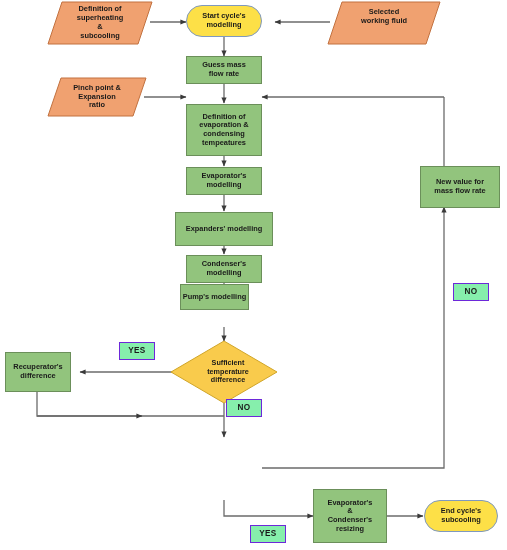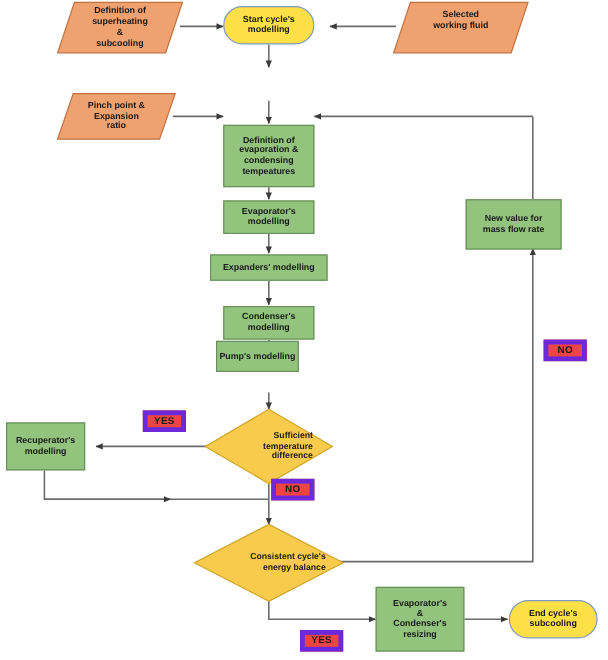--- a/index.html
+++ b/index.html
@@ -40,22 +40,22 @@
     border: 1px solid #6b8f5a;
     font-size: 7.4px;
   }
   .term {
     background: #fde047;
     border: 1px solid #7f99bf;
     border-radius: 999px;
     font-size: 7.4px;
   }
   .labelbox {
-    background: #ef4444;
-    border: 4px solid #6d28d9;
+    background: #86efac;
+    border: 1px solid #6d28d9;
     font-size: 8.2px;
     letter-spacing: .3px;
   }
   .paraWrap {
     position: absolute;
   }
   .paraWrap svg {
     position: absolute;
     left: 0;
     top: 0;
@@ -81,28 +81,28 @@
     position: absolute;
   }
   .diaWrap svg {
     position: absolute;
     left: 0;
     top: 0;
     overflow: visible;
   }
   .diaText {
     position: absolute;
-    left: 16px;
+    left: 4px;
     top: 0;
     width: 100%;
     height: 100%;
     display: flex;
     align-items: center;
     justify-content: center;
-    text-align: right;
+    text-align: center;
     font-size: 7.2px;
     font-weight: bold;
     color: #1a1a1a;
     line-height: 1.2;
     white-space: pre-line;
   }
 </style>
 </head>
 <body>
 
@@ -171,20 +171,24 @@
   </div>
 
   <div class="paraWrap" style="left:328px; top:2px; width:112px; height:29px;">
     <svg width="112" height="42" viewBox="0 0 112 42" preserveAspectRatio="none">
       <polygon points="14,0 112,0 98,42 0,42" fill="#f0a170" stroke="#c2713f" stroke-width="1"></polygon>
     </svg>
     <div class="paraText">Selected
 working fluid</div>
   </div>
 
+  <div class="node proc" style="left:186px; top:56px; width:76px; height:28px;">
+    <span>Guess mass
+flow rate</span>
+  </div>
 
   <div class="paraWrap" style="left:48px; top:78px; width:98px; height:38px;text-decoration:underline;">
     <svg width="98" height="38" viewBox="0 0 98 38" preserveAspectRatio="none">
       <polygon points="13,0 98,0 85,38 0,38" fill="#f0a170" stroke="#c2713f" stroke-width="1"></polygon>
     </svg>
     <div class="paraText">Pinch point &amp;
 Expansion
 ratio</div>
   </div>
 
@@ -193,59 +197,52 @@
 evaporation &amp;
 condensing
 tempeatures</span>
   </div>
 
   <div class="node proc" style="left:186px; top:167px; width:76px; height:28px;">
     <span>Evaporator's
 modelling</span>
   </div>
 
-  <div class="node proc" style="left:175px; top:212px; width:98px; height:22px;">
+  <div class="node proc" style="left:175px; top:212px; width:98px; height:34px;">
     <span>Expanders' modelling</span>
   </div>
 
   <div class="node proc" style="left:186px; top:255px; width:76px; height:28px;">
     <span>Condenser's
 modelling</span>
   </div>
 
   <div class="node proc" style="left:180px; top:284px; width:69px; height:26px;">
     <span>Pump's modelling</span>
   </div>
 
-  <div class="node proc" style="left:388px; top:166px; width:80px; height:42px;">
+  <div class="node proc" style="left:420px; top:166px; width:80px; height:42px;">
     <span>New value for
 mass flow rate</span>
   </div>
 
   <div class="node proc" style="left:5px; top:352px; width:66px; height:40px;">
     <span>Recuperator's
-modelling</span>
+difference</span>
   </div>
 
   <div class="diaWrap" style="left:171px; top:341px; width:106px; height:62px;">
     <svg width="106" height="62" viewBox="0 0 106 62" preserveAspectRatio="none">
       <polygon points="53,0 106,31 53,62 0,31" fill="#f9cb4c" stroke="#d0a529" stroke-width="1"></polygon>
     </svg>
     <div class="diaText">Sufficient
 temperature
 difference</div>
   </div>
 
-  <div class="diaWrap" style="left:162px; top:437px; width:124px; height:64px;">
-    <svg width="124" height="64" viewBox="0 0 124 64" preserveAspectRatio="none">
-      <polygon points="62,0 124,32 62,64 0,32" fill="#f9cb4c" stroke="#d0a529" stroke-width="1"></polygon>
-    </svg>
-    <div class="diaText">Consistent cycle's
-energy balance</div>
-  </div>
 
   <div class="node proc" style="left:313px; top:489px; width:74px; height:54px;">
     <span>Evaporator's
 &amp;
 Condenser's
 resizing</span>
   </div>
 
   <div class="node term" style="left:424px; top:500px; width:74px; height:32px;">
     <span>End cycle's

